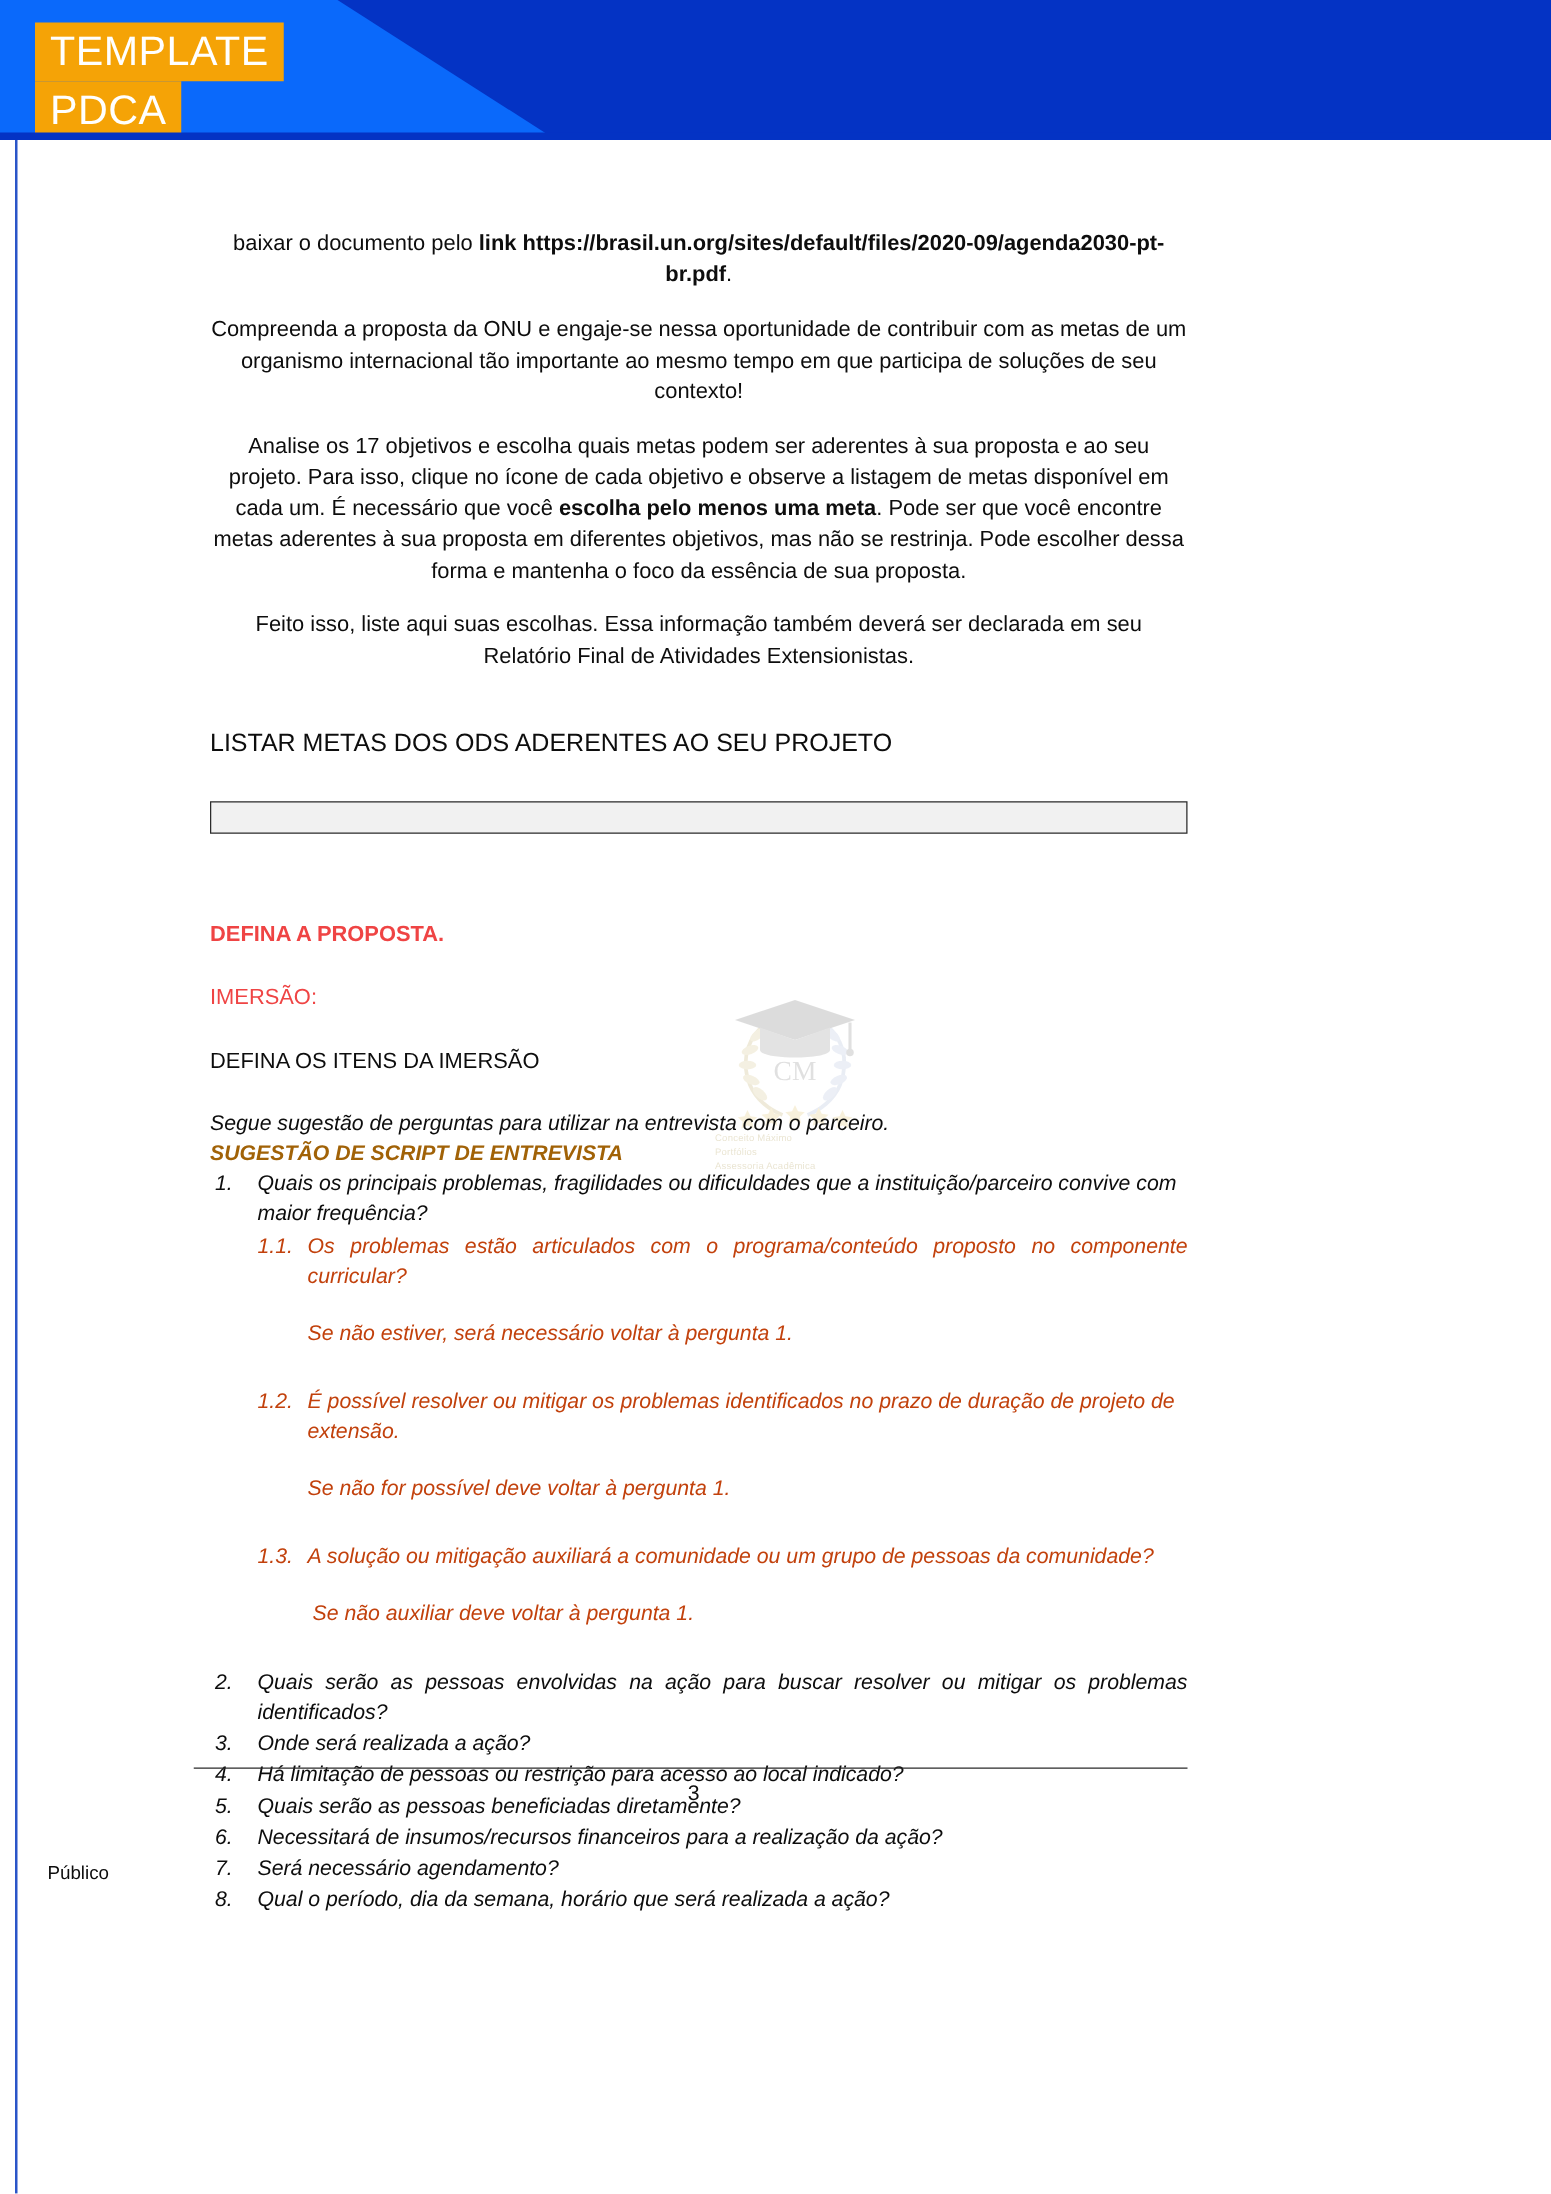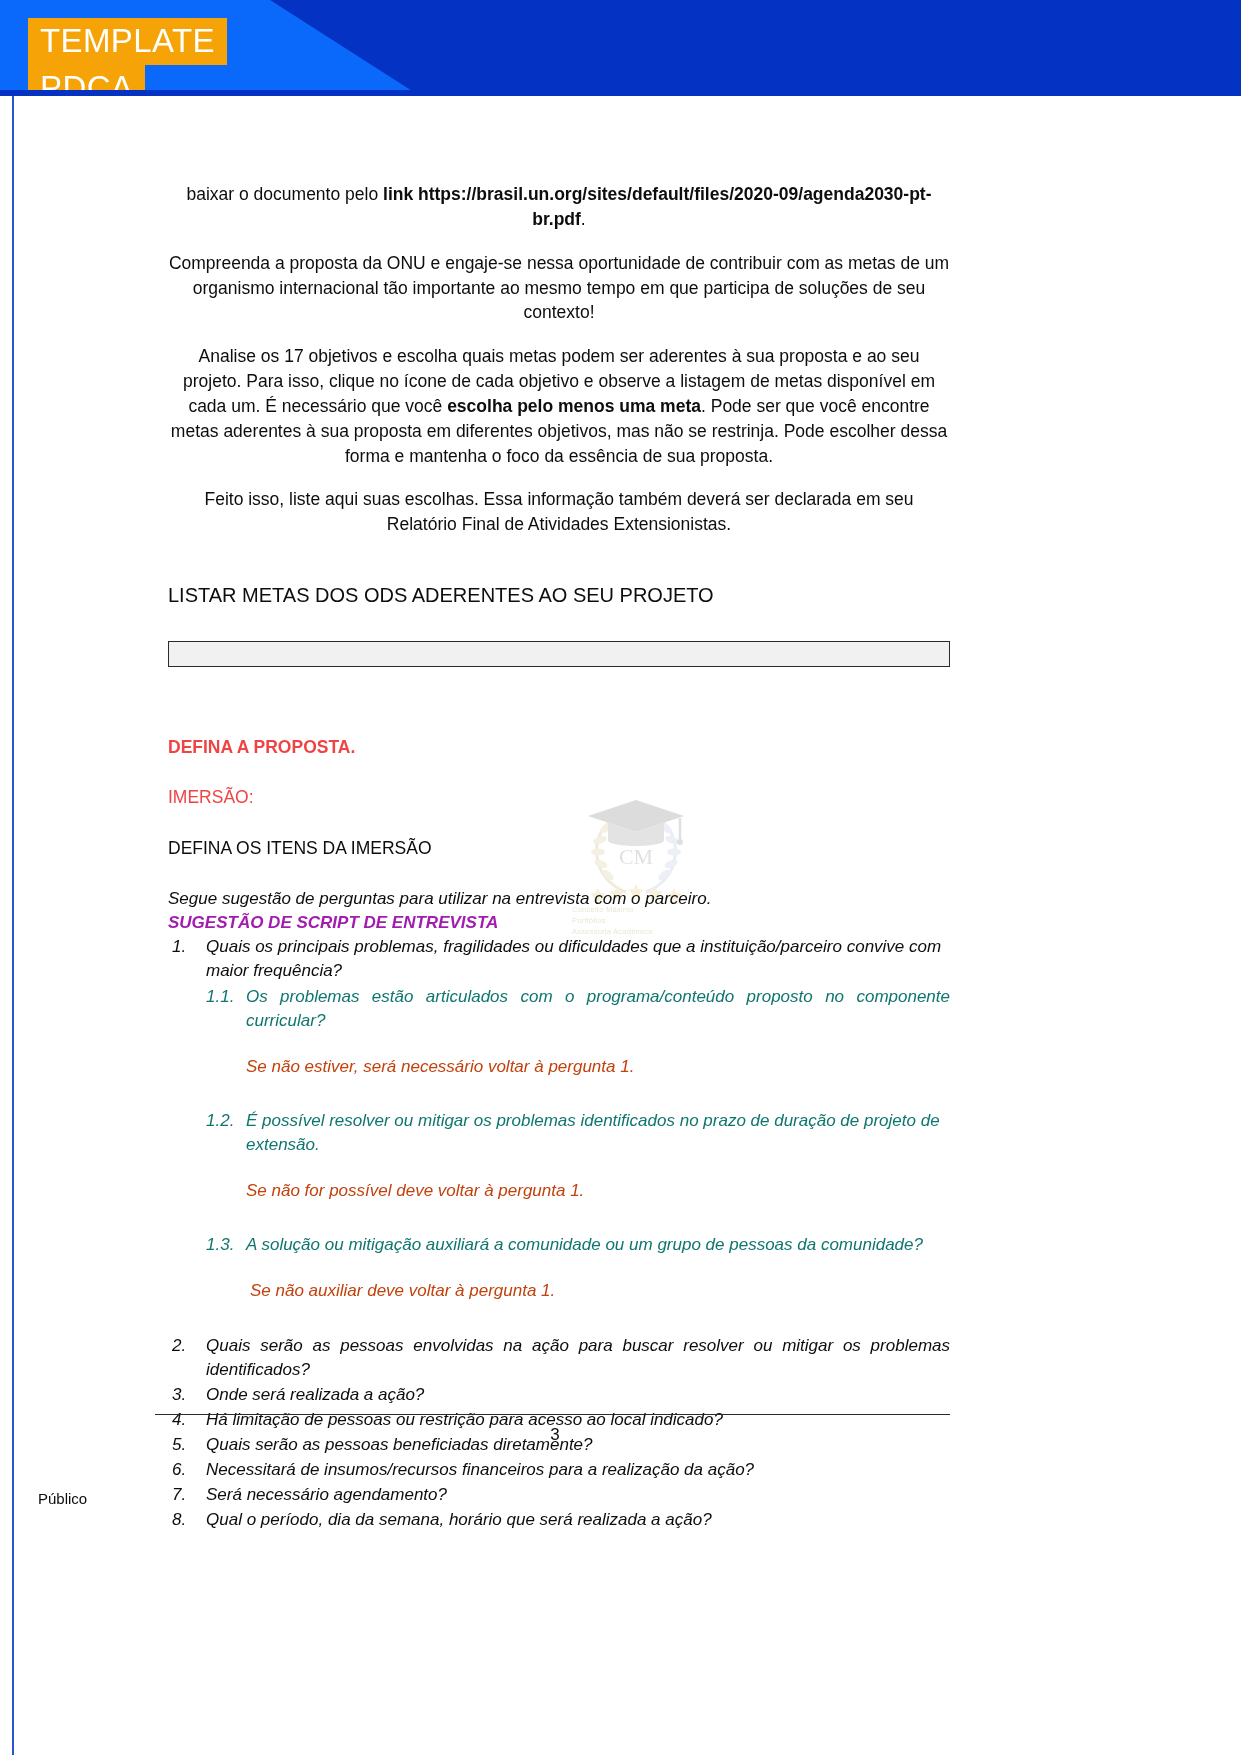--- a/index.html
+++ b/index.html
@@ -22,21 +22,21 @@
     overflow: hidden;
     box-sizing: border-box;
   }
 
   
   .banner {
     position: absolute;
     left: 0;
     top: 0;
     width: 1241px;
-    height: 96px;
+    height: 112px;
     background: #0433c4;
     overflow: hidden;
   }
   .banner-diag {
     position: absolute;
     left: 0;
     top: 0;
     width: 470px;
     height: 128px;
     background: #0a69fb;
@@ -127,21 +127,21 @@
     line-height: 1.42;
     margin: 0;
     color: #0d0d0d;
   }
   .ital-bold {
     font-style: italic;
     font-weight: bold;
     font-size: 17px;
     line-height: 1.42;
     margin: 0;
-    color: #a21caf;
+    color: #a16207;
   }
   .qitem {
     display: flex;
     font-style: italic;
     font-size: 17px;
     line-height: 1.42;
     color: #0d0d0d;
     margin: 0 0 1px 0;
   }
   .qitem .num {
@@ -152,21 +152,21 @@
     box-sizing: border-box;
   }
   .qitem .txt { flex: 1 1 auto; }
   .qitem.just .txt { text-align: justify; }
 
   .subitem {
     display: flex;
     font-style: italic;
     font-size: 17px;
     line-height: 1.42;
-    color: #0f766e;
+    color: #c2410c;
     margin: 0;
     padding-left: 38px;
   }
   .subitem .num {
     width: 40px;
     flex: 0 0 40px;
   }
   .subitem .txt { flex: 1 1 auto; text-align: justify; }
   .subitem.nojust .txt { text-align: left; }
 

